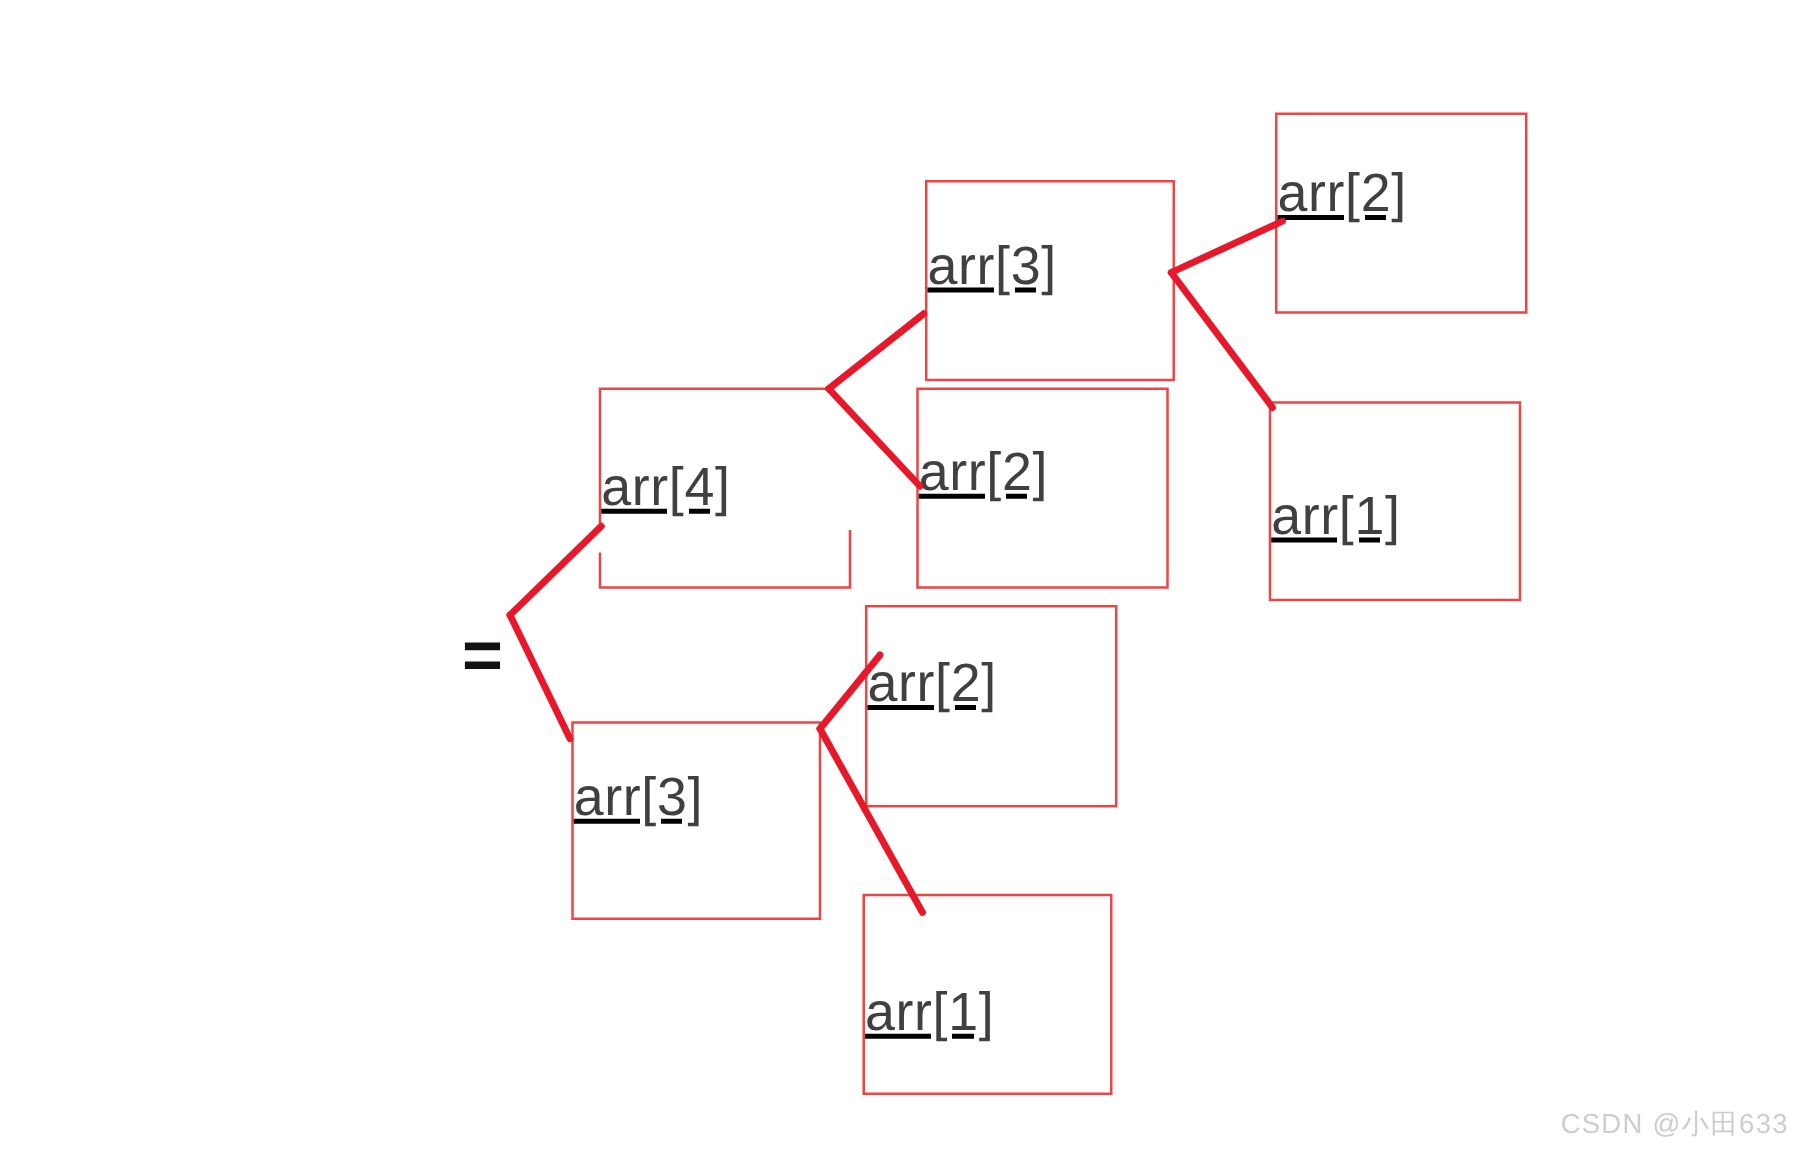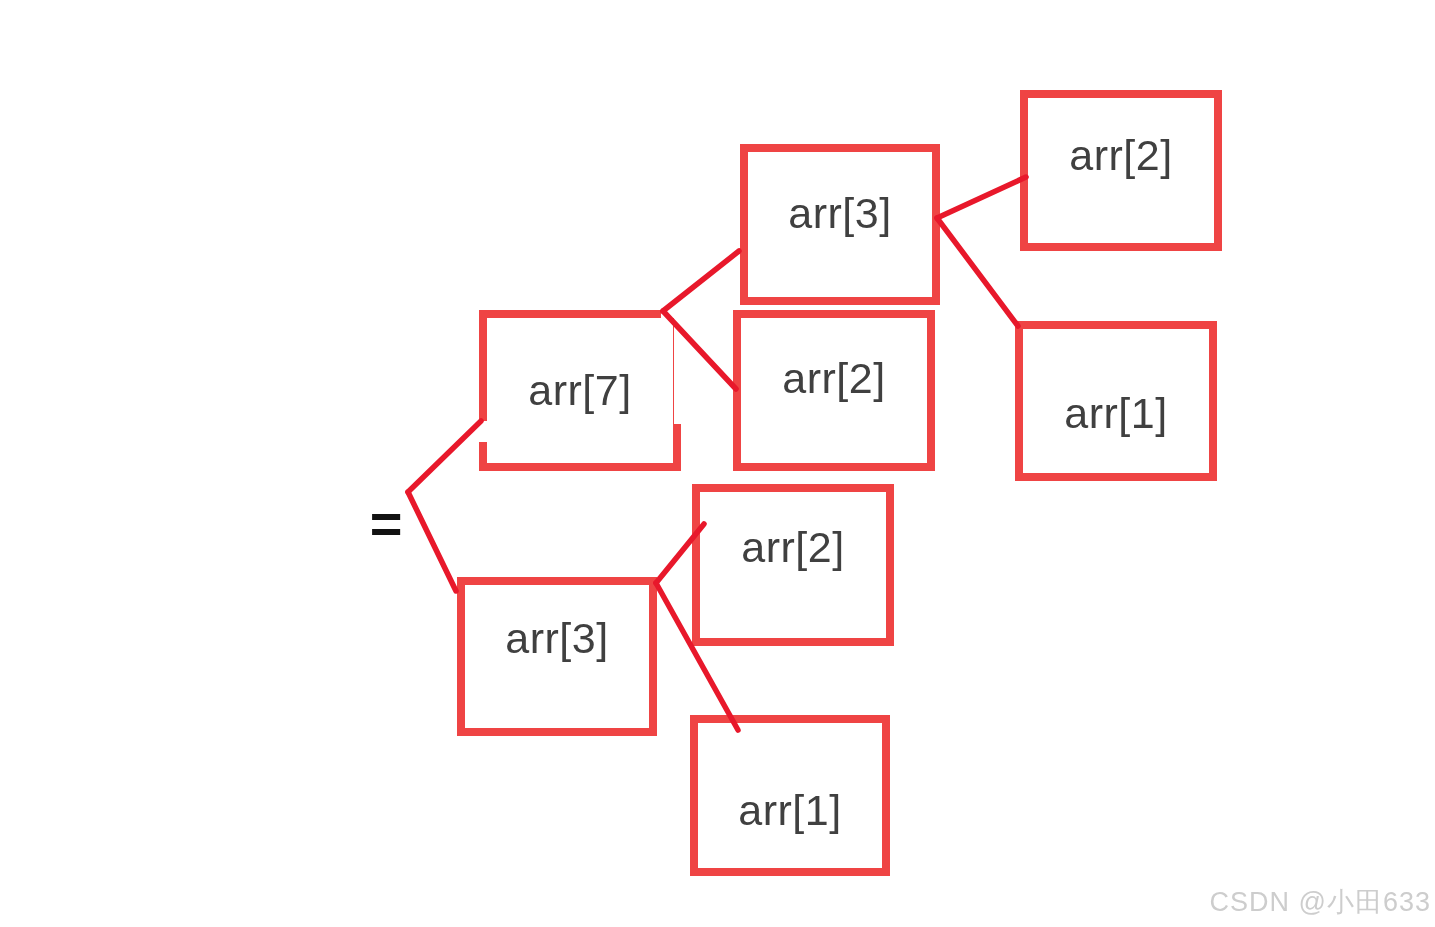--- a/index.html
+++ b/index.html
@@ -11,25 +11,25 @@
   .stage {
     position: relative;
     width: 1435px;
     height: 927px;
     background: #ffffff;
     overflow: hidden;
   }
   .node {
     position: absolute;
     box-sizing: border-box;
-    border: 8px solid #ef4444;
+    border: 2px solid #ef4444;
     background: #ffffff;
     display: flex;
     align-items: center;
-    justify-content: center;
+    text-decoration: underline;
   }
   .node-label {
     font-size: 43px;
     color: #404040;
     letter-spacing: 0.5px;
     white-space: nowrap;
   }
   .gap-patch {
     position: absolute;
     background: #ffffff;
@@ -46,37 +46,37 @@
     left: 0;
     top: 0;
     width: 1435px;
     height: 927px;
     pointer-events: none;
   }
   .watermark {
     position: absolute;
     right: 4px;
     top: 884px;
-    font-size: 27px;
+    font-size: 22px;
     color: #cdcdcd;
     letter-spacing: 1px;
   }
 </style>
 </head>
 <body>
 
 <div class="stage">
 
 
   <div class="gap-patch" style="left:290px; top:483px; width:9px; height:84px;"></div>
 
   <div class="equals" style="left:362px; top:496px; width:48px; text-align:center;">=</div>
 
   <div class="node" style="left:479px; top:310px; width:202px; height:161px;">
-    <span class="node-label">arr[7]</span>
+    <span class="node-label">arr[4]</span>
   </div>
 
   <div class="gap-patch" style="left:661px; top:309px; width:21px; height:9px;"></div>
   <div class="gap-patch" style="left:674px; top:314px; width:9px; height:110px;"></div>
   <div class="gap-patch" style="left:478px; top:421px; width:9px; height:21px;"></div>
 
   <div class="node" style="left:740px; top:144px; width:200px; height:161px;">
     <span class="node-label" style="transform:translateY(-11px);">arr[3]</span>
   </div>
 

